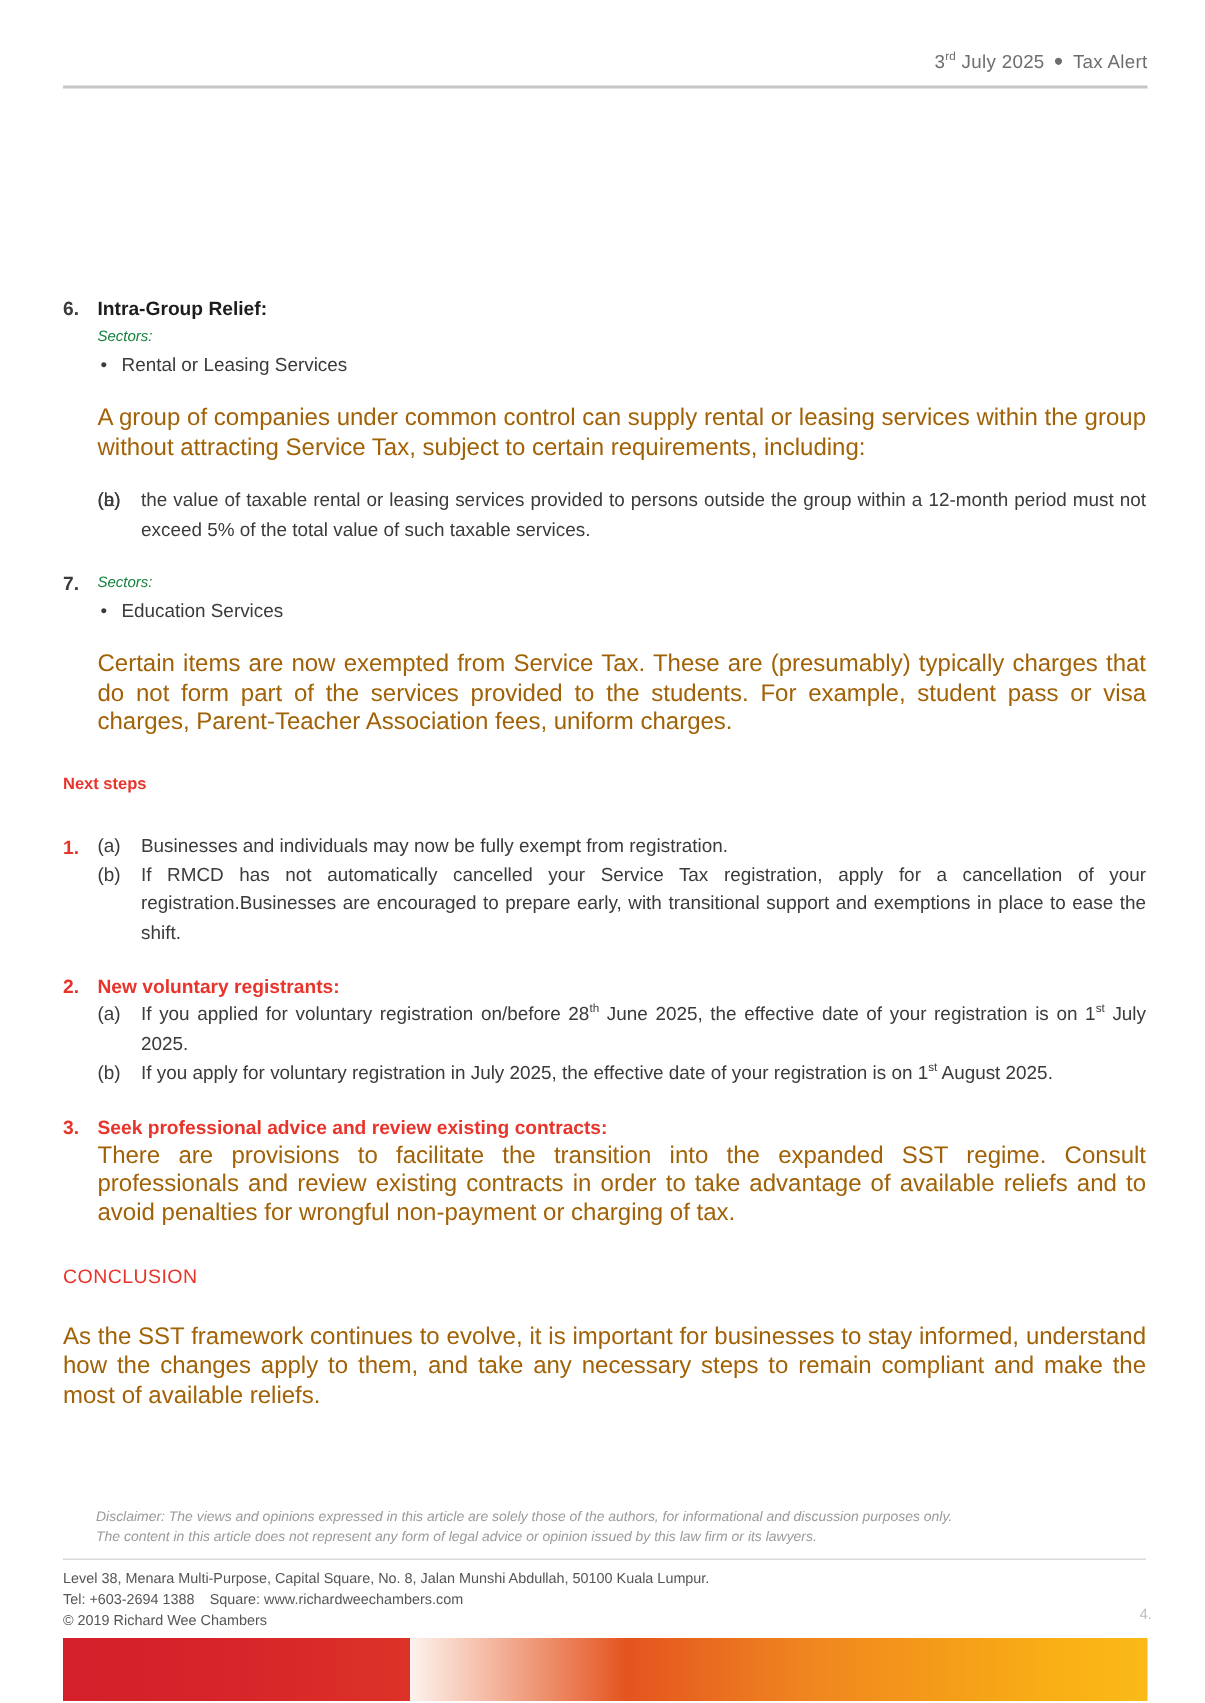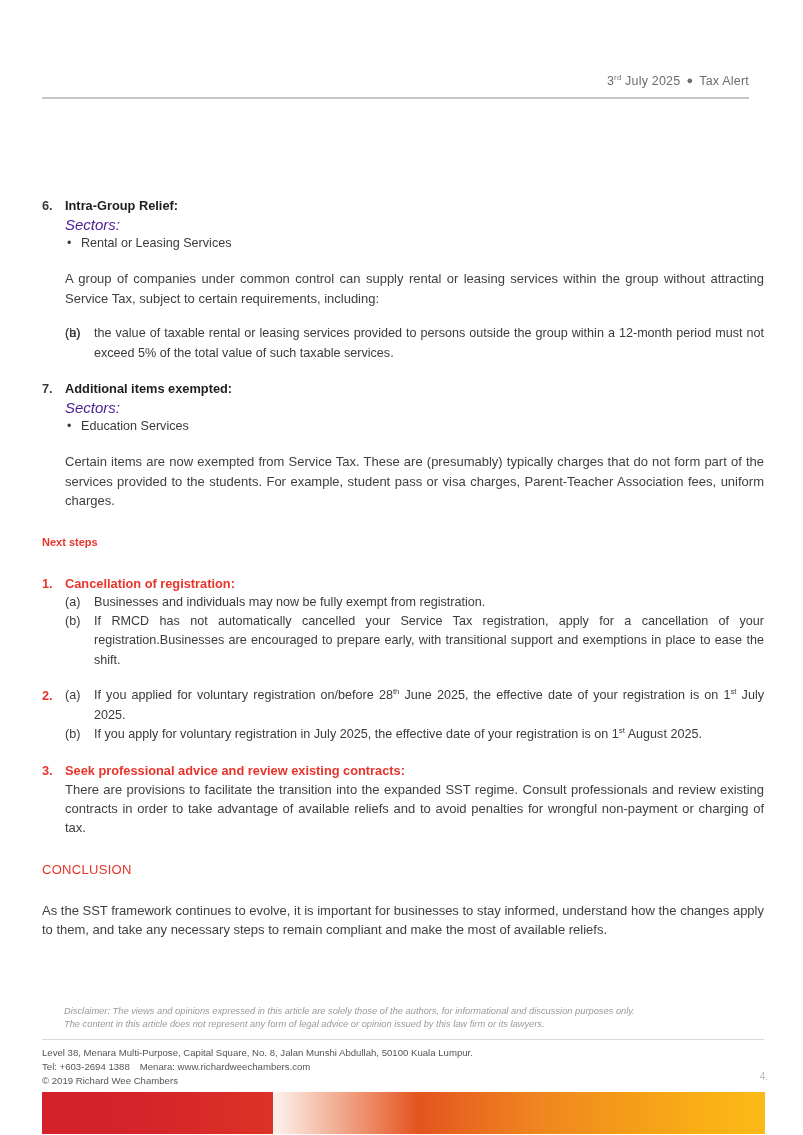--- a/index.html
+++ b/index.html
@@ -20,24 +20,23 @@
     position: absolute;
     inset: 0;
     width: 803px;
     height: 1135px;
   }
 
   
   .page-header {
     position: absolute;
     left: 42px;
-    right: 54px;
+    right: 38px;
     top: 33px;
     height: 28px;
-    margin-top: 40px;
   }
   .header-meta {
     text-align: right;
     font-size: 12.5px;
     color: #6e6e6e;
     letter-spacing: 0.2px;
     line-height: 16px;
     white-space: nowrap;
   }
   .header-meta .sep {
@@ -85,42 +84,42 @@
     color: #1d1d1d;
   }
   .block-title.red {
     color: #e8342b;
   }
   .num-marker.red {
     color: #e8342b;
   }
   .sectors-label {
     font-style: italic;
-    font-size: 15px;
+    font-size: 10px;
     line-height: 19px;
-    color: #4c1d95;
+    color: #15803d;
   }
   .bullet-line {
     font-size: 12.6px;
     line-height: 19.4px;
     padding-left: 16px;
     position: relative;
     color: #3b3b3b;
   }
   .bullet-line .dot {
     position: absolute;
     left: 2px;
     top: 0;
   }
 
   .para {
     text-align: justify;
-    font-size: 13px;
+    font-size: 16px;
     line-height: 19.4px;
-    color: #404040;
+    color: #a16207;
   }
   .spacer-md { height: 16px; }
   .spacer-lg { height: 22px; }
 
   .alpha-list {
     margin: 0;
     padding: 0;
   }
   .alpha-item {
     position: relative;
@@ -242,54 +241,53 @@
           <span class="alpha-marker">(b)</span>
           <span>the value of taxable rental or leasing services provided to persons outside the group within a 12-month period must not exceed 5% of the total value of such taxable services.</span>
         </div>
       </div>
     </div>
 
     <div class="spacer-md"></div>
 
     <div class="num-block">
       <span class="num-marker">7.</span>
-      <div class="block-title">Additional items exempted:</div>
       <div class="sectors-label">Sectors:</div>
       <div class="bullet-line">
         <span class="dot">•</span><span>Education Services</span>
       </div>
       <div class="spacer-md"></div>
       <div class="para">Certain items are now exempted from Service Tax. These are (presumably) typically charges that do not form part of the services provided to the students. For example, student pass or visa charges, Parent-Teacher Association fees, uniform charges.</div>
     </div>
 
     <div class="spacer-lg"></div>
 
     <div class="section-heading">Next steps</div>
 
     <div class="spacer-lg"></div>
 
     <div class="num-block">
       <span class="num-marker red">1.</span>
-      <div class="block-title red">Cancellation of registration:</div>
       <div class="alpha-list">
         <div class="alpha-item nojust">
           <span class="alpha-marker">(a)</span>
           <span>Businesses and individuals may now be fully exempt from registration.</span>
         </div>
         <div class="alpha-item">
           <span class="alpha-marker">(b)</span>
           <span>If RMCD has not automatically cancelled your Service Tax registration, apply for a cancellation of your registration.Businesses are encouraged to prepare early, with transitional support and exemptions in place to ease the shift.</span>
         </div>
       </div>
     </div>
 
     <div class="spacer-md"></div>
 
     <div class="num-block">
       <span class="num-marker red">2.</span>
+      <div class="block-title red">New voluntary registrants:</div>
       <div class="alpha-list">
         <div class="alpha-item">
           <span class="alpha-marker">(a)</span>
           <span>If you applied for voluntary registration on/before 28</span><sup>th</sup><span> June 2025, the effective date of your registration is on 1</span><sup>st</sup><span> July 2025.</span>
         </div>
         <div class="alpha-item nojust">
           <span class="alpha-marker">(b)</span>
           <span>If you apply for voluntary registration in July 2025, the effective date of your registration is on 1</span><sup>st</sup><span> August 2025.</span>
         </div>
       </div>
@@ -310,21 +308,21 @@
     <div class="para">As the SST framework continues to evolve, it is important for businesses to stay informed, understand how the changes apply to them, and take any necessary steps to remain compliant and make the most of available reliefs.</div>
 
   </div>
 
   <div class="footer">
     <div class="disclaimer">Disclaimer: The views and opinions expressed in this article are solely those of the authors, for informational and discussion purposes only.</div>
     <div class="disclaimer">The content in this article does not represent any form of legal advice or opinion issued by this law firm or its lawyers.</div>
     <div class="footer-rule"></div>
     <div class="contact">Level 38, Menara Multi-Purpose, Capital Square, No. 8, Jalan Munshi Abdullah, 50100 Kuala Lumpur.</div>
     <div class="contact">
-      <span>Tel: +603-2694 1388</span><span class="spaced"></span><span>Menara: www.richardweechambers.com</span>
+      <span>Tel: +603-2694 1388</span><span class="spaced"></span><span>Square: www.richardweechambers.com</span>
     </div>
     <div class="contact">© 2019 Richard Wee Chambers</div>
   </div>
 
   <div class="page-number">4.</div>
 
   <div class="bottom-bar"></div>
 
 </div>
 

